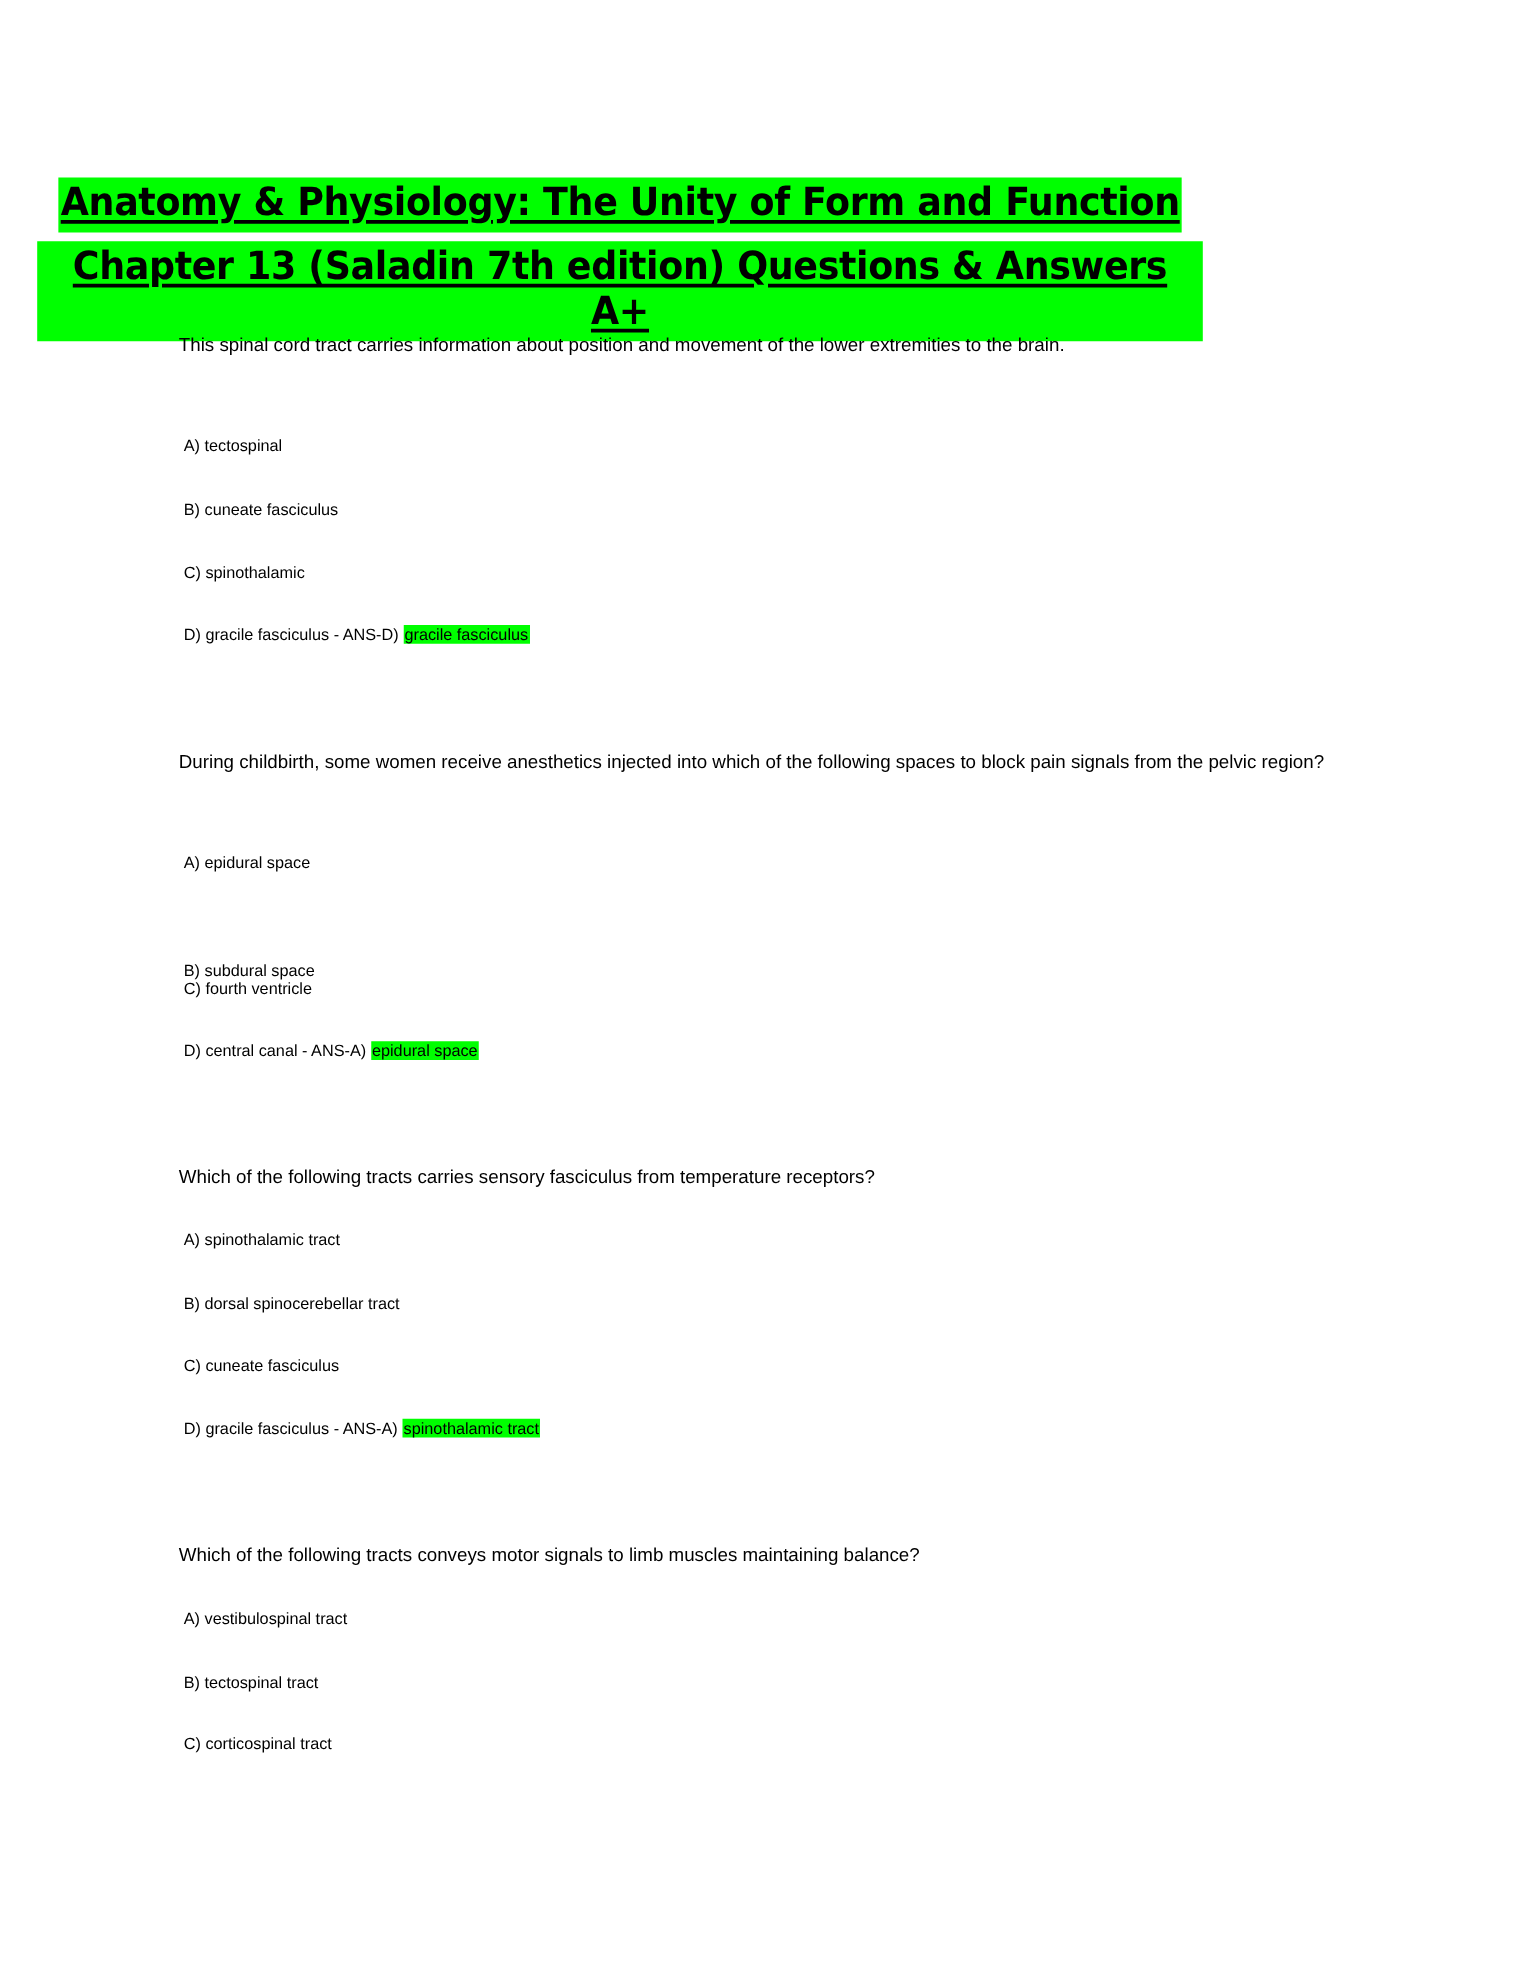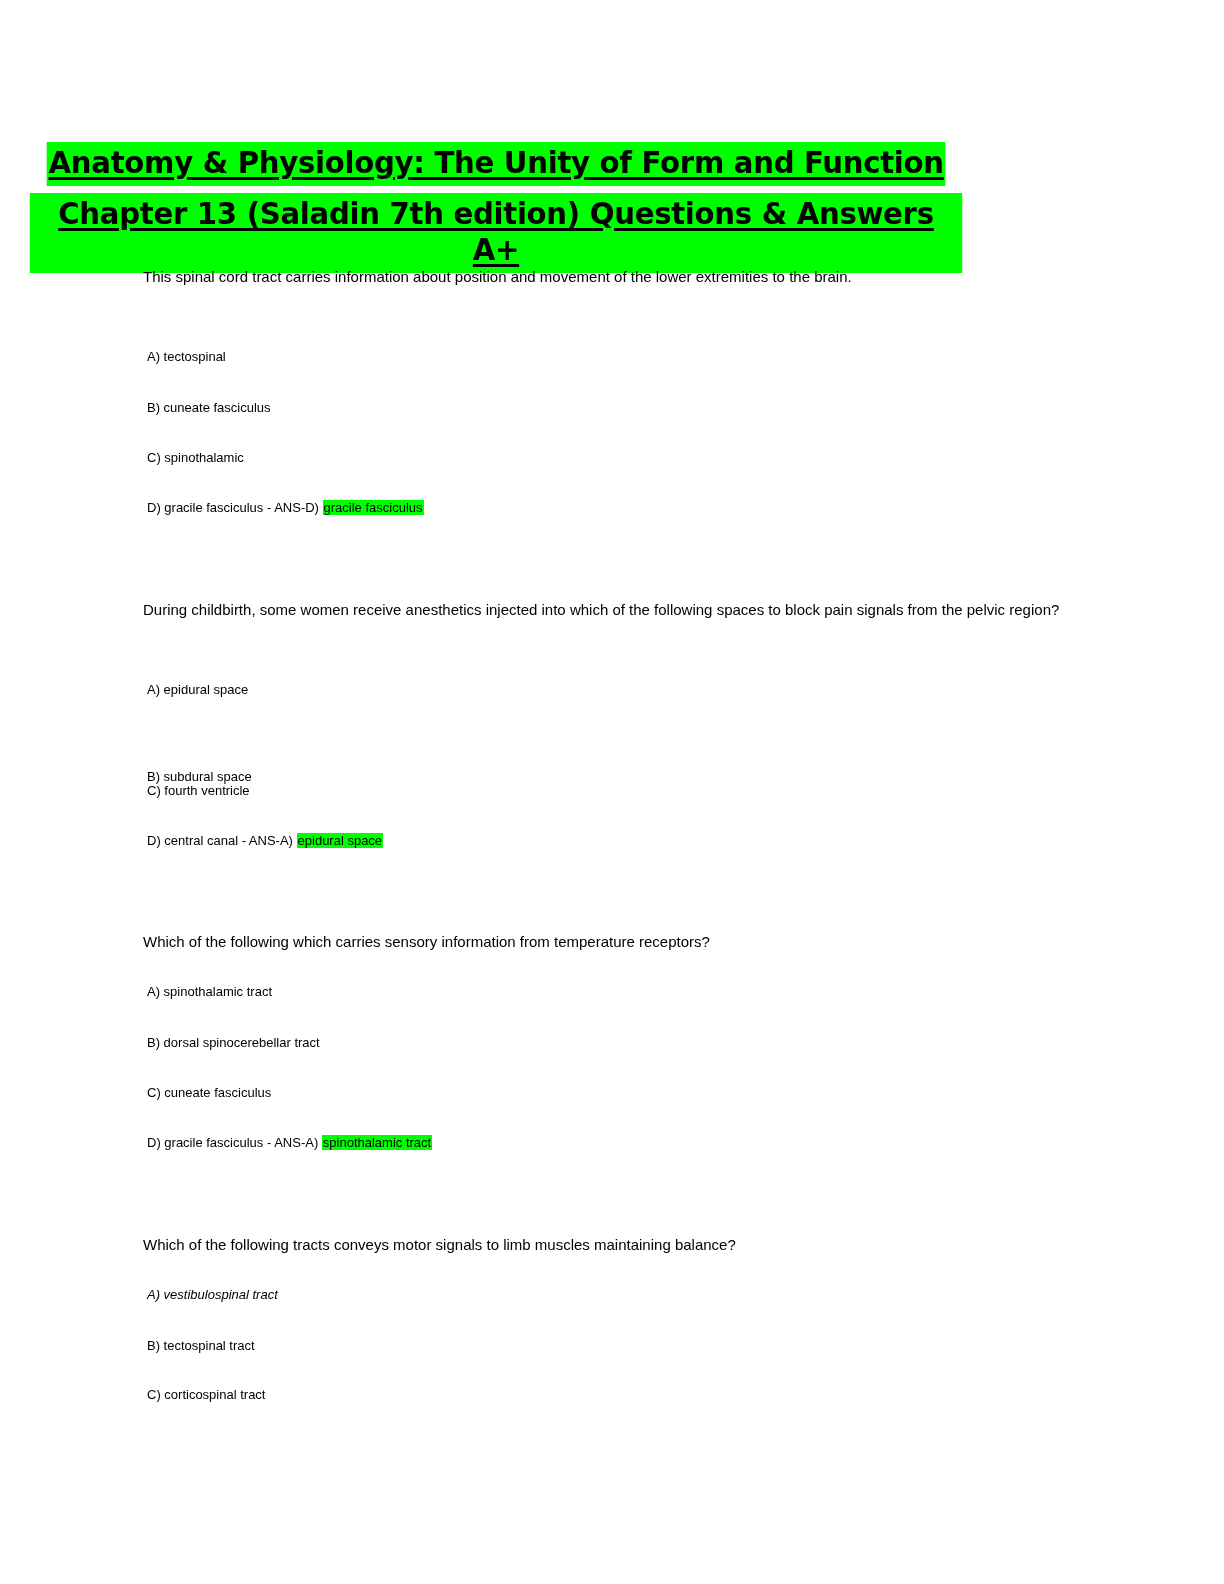--- a/index.html
+++ b/index.html
@@ -35,26 +35,26 @@
   </div>
 
   <div class="q-text" style="top:594px;">During childbirth, some women receive anesthetics injected into which of the following spaces to block pain signals from the pelvic region?</div>
   <div class="opt" style="top:678px;">A) epidural space</div>
   <div class="opt" style="top:729px;margin-top:36px;">B) subdural space</div>
   <div class="opt" style="top:779px;">C) fourth ventricle</div>
   <div class="opt" style="top:829px;">
     <span>D) central canal - ANS-A) </span><span class="ans-hl">epidural space</span>
   </div>
 
-  <div class="q-text" style="top:926px;">Which of the following which carries sensory information from temperature receptors?</div>
+  <div class="q-text" style="top:926px;">Which of the following tracts carries sensory fasciculus from temperature receptors?</div>
   <div class="opt" style="top:980px;">A) spinothalamic tract</div>
   <div class="opt" style="top:1031px;">B) dorsal spinocerebellar tract</div>
   <div class="opt" style="top:1081px;">C) cuneate fasciculus</div>
   <div class="opt" style="top:1131px;">
     <span>D) gracile fasciculus - ANS-A) </span><span class="ans-hl">spinothalamic tract</span>
   </div>
 
   <div class="q-text" style="top:1229px;">Which of the following tracts conveys motor signals to limb muscles maintaining balance?</div>
-  <div class="opt" style="top:1283px;font-style:italic;">A) vestibulospinal tract</div>
+  <div class="opt" style="top:1283px;">A) vestibulospinal tract</div>
   <div class="opt" style="top:1334px;">B) tectospinal tract</div>
   <div class="opt" style="top:1383px;">C) corticospinal tract</div>
 
 </div>
 
 </body></html>

